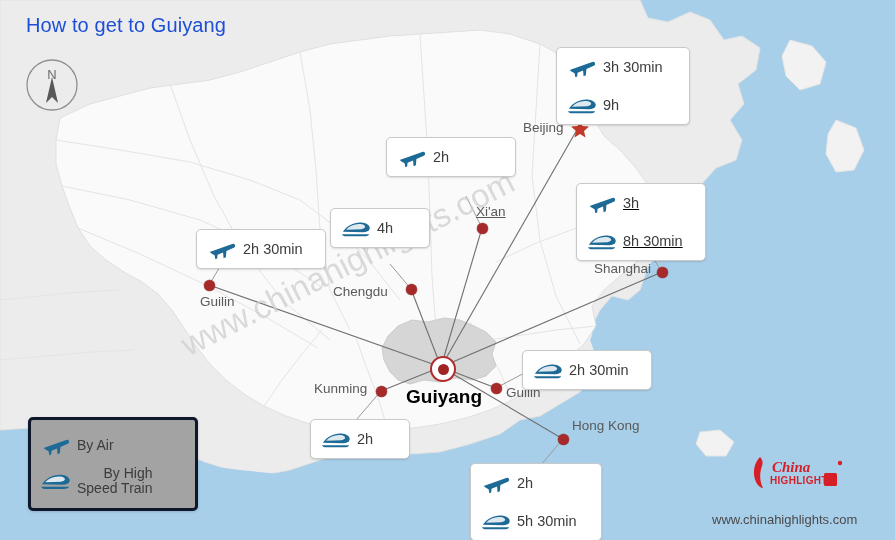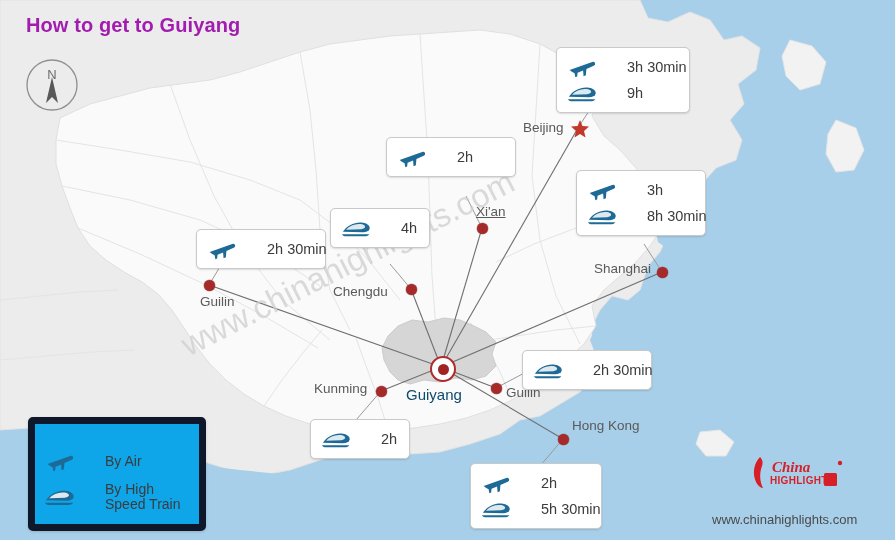--- a/index.html
+++ b/index.html
@@ -11,21 +11,21 @@
   #map{
     position:relative;width:895px;height:540px;overflow:hidden;
     background:#a8cfe9;
   }
   .layer{position:absolute;left:0;top:0;width:895px;height:540px;}
   svg.layer{display:block;}
 
   
   .title{
     position:absolute;left:26px;top:14px;
-    font-size:20px;font-weight:bold;color:#a21caf;
+    font-size:20px;font-weight:normal;color:#1d4ed8;
     letter-spacing:.1px;white-space:nowrap;
   }
 
   
   .compass{position:absolute;left:24px;top:57px;width:56px;height:56px;}
 
   
   .watermark{
     position:absolute;left:175px;top:330px;
     font-size:33px;color:#cfcfcf;opacity:.75;
@@ -36,50 +36,50 @@
 
   
   .dot{
     position:absolute;width:11px;height:11px;border-radius:50%;
     background:#a62a2a;box-shadow:0 0 0 .5px rgba(120,20,20,.45);
   }
   .city-label{
     position:absolute;font-size:13.5px;color:#5a5a5a;white-space:nowrap;
   }
   .hub-label{
-    position:absolute;font-size:15px;font-weight:normal;color:#0c4a6e;white-space:nowrap;
+    position:absolute;font-size:19px;font-weight:bold;color:#000000;white-space:nowrap;
   }
   .hub-dot{
     position:absolute;width:22px;height:22px;border-radius:50%;
     background:#fff;border:2px solid #b02b2b;
     display:flex;align-items:center;justify-content:center;
   }
   .hub-dot i{display:block;width:11px;height:11px;border-radius:50%;background:#a02424;}
   .star{position:absolute;width:20px;height:20px;}
 
   
   .box{
     position:absolute;background:#fff;border:1px solid #c9c9c9;border-radius:5px;
     box-shadow:0 1px 2px rgba(0,0,0,.13);
     padding:6px 10px 6px 8px;
   }
-  .row{display:flex;align-items:center;height:26px;gap:24px;}
-  .row + .row{margin-top:0;}
+  .row{display:flex;align-items:center;height:26px;}
+  .row + .row{margin-top:12px;}
   .ic{width:34px;height:24px;flex:0 0 34px;display:flex;align-items:center;justify-content:center;}
   .val{font-size:14.5px;color:#3c3c3c;white-space:nowrap;padding-left:4px;}
 
   
   .legend{
     position:absolute;left:28px;top:417px;width:148px;
-    background:#0ea5e9;border:7px solid #0f172a;border-radius:5px;
+    background:#a3a3a3;border:3px solid #0f172a;border-radius:5px;
     box-shadow:0 1px 3px rgba(0,0,0,.15);
-    padding:22px 8px 12px 8px;
+    padding:10px 8px 12px 8px;
   }
   .legend .row{height:30px;align-items:center;}
-  .legend .row + .row{margin-top:6px;}
+  .legend .row + .row{margin-top:6px;text-align:right;}
   .legend .val{font-size:14px;color:#3c3c3c;line-height:15px;white-space:pre-line;}
 
   
   .logo{position:absolute;left:748px;top:455px;width:100px;height:36px;}
   .url{
     position:absolute;left:712px;top:512px;
     font-size:13px;color:#4a4a4a;white-space:nowrap;
   }
 </style>
 </head>
@@ -241,21 +241,21 @@
     <div class="row">
       <span class="ic">
         <svg viewBox="0 0 34 24" width="30" height="22">
             <path d="M3 15.4 L28.6 6.2 a2.4 2.4 0 0 1 1.7 4.5 L22 14.3 l-.6 7.1 -2.6 1 -.6-6.4 -6.2 2.6 -.5 4.1 -2 .8 -.9-4.3 -3.1-1.7 Z" fill="#1d6a96"></path>
           </svg>
       </span>
       <span class="val">2h</span>
     </div>
   </div>
 
-  <div class="box" style="left:576px;top:170px;width:110px;">
+  <div class="box" style="left:576px;top:183px;width:110px;text-decoration:underline;">
     <div class="row">
       <span class="ic">
         <svg viewBox="0 0 34 24" width="30" height="22">
             <path d="M3 15.4 L28.6 6.2 a2.4 2.4 0 0 1 1.7 4.5 L22 14.3 l-.6 7.1 -2.6 1 -.6-6.4 -6.2 2.6 -.5 4.1 -2 .8 -.9-4.3 -3.1-1.7 Z" fill="#1d6a96"></path>
           </svg>
       </span>
       <span class="val">3h</span>
     </div>
     <div class="row">
       <span class="ic">

